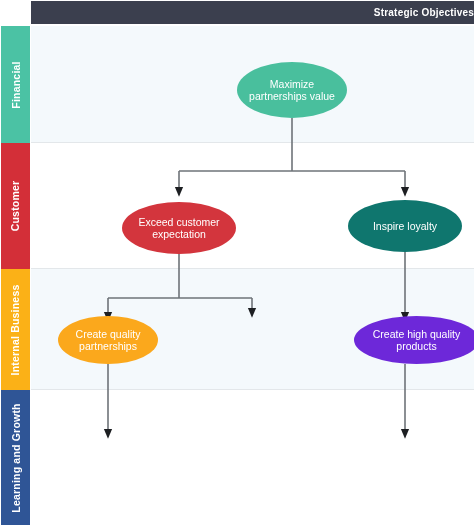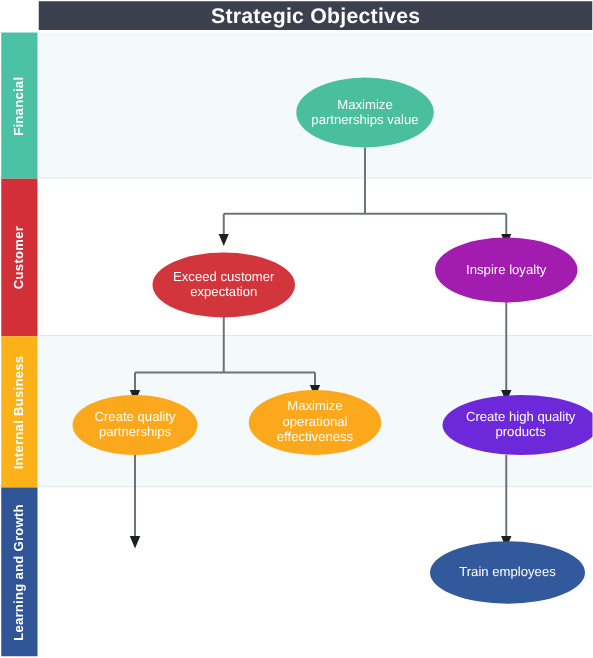--- a/index.html
+++ b/index.html
@@ -21,25 +21,25 @@
   }
   
   .title-bar {
     position: absolute;
     left: 31px;
     top: 1px;
     width: 443px;
     height: 23px;
     background: #3b3f4e;
     color: #ffffff;
-    font-size: 17px;
+    font-size: 10px;
     font-weight: bold;
     display: flex;
     align-items: center;
-    justify-content: center;
+    justify-content: flex-end;
     letter-spacing: .2px;
   }
   
   .lane {
     position: absolute;
     left: 31px;
     width: 443px;
     box-sizing: border-box;
   }
   .lane.tint  { background: #f4f9fc; }
@@ -140,34 +140,28 @@
   </svg>
 
   <div class="node" style="left:237px; top:62px;  width:110px; height:56px; background:#49bf9d;">
     <span>Maximize partnerships value</span>
   </div>
 
   <div class="node" style="left:122px; top:202px; width:114px; height:52px; background:#d3353d;">
     <span>Exceed customer expectation</span>
   </div>
 
-  <div class="node" style="left:348px; top:190px; width:114px; height:52px; background:#a21caf;text-align:right;">
+  <div class="node" style="left:348px; top:200px; width:114px; height:52px; background:#0f766e;text-align:right;">
     <span>Inspire loyalty</span>
   </div>
 
   <div class="node" style="left:58px;  top:316px; width:100px; height:48px; background:#fba81c;">
     <span>Create quality partnerships</span>
   </div>
 
-  <div class="node" style="left:199px; top:312px; width:106px; height:52px; background:#fba81c;">
-    <span>Maximize operational effectiveness</span>
-  </div>
 
   <div class="node" style="left:354px; top:316px; width:125px; height:48px; background:#6d28d9;">
     <span>Create high quality products</span>
   </div>
 
 
-  <div class="node" style="left:344px; top:433px; width:124px; height:50px; background:#32599b;">
-    <span>Train employees</span>
-  </div>
 
 </div>
 
 </body></html>

